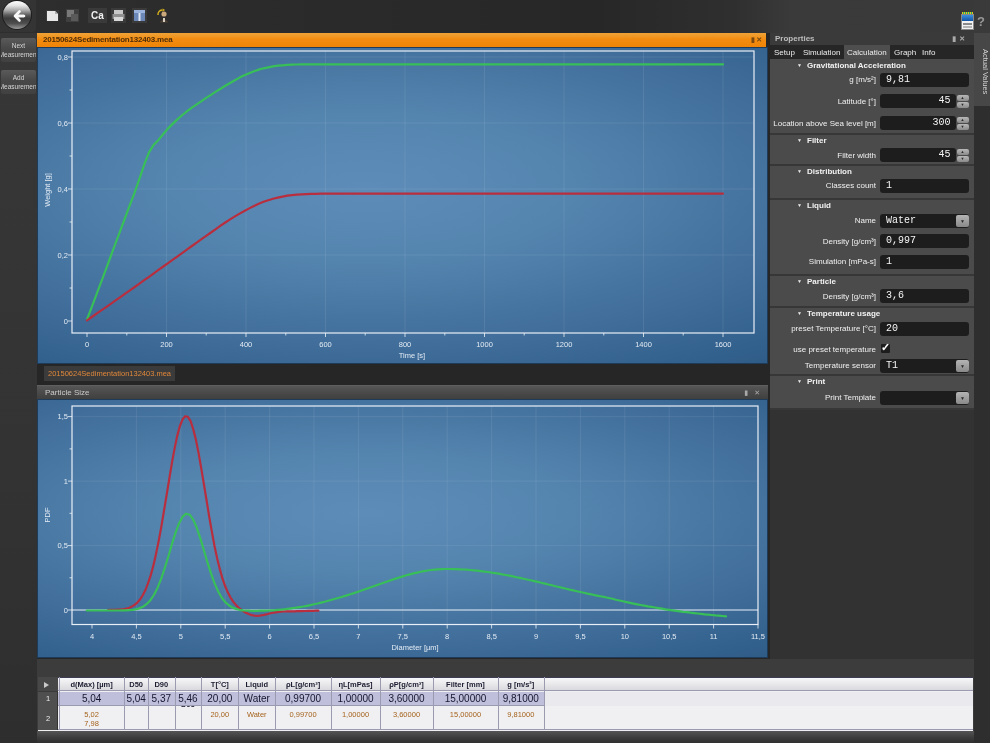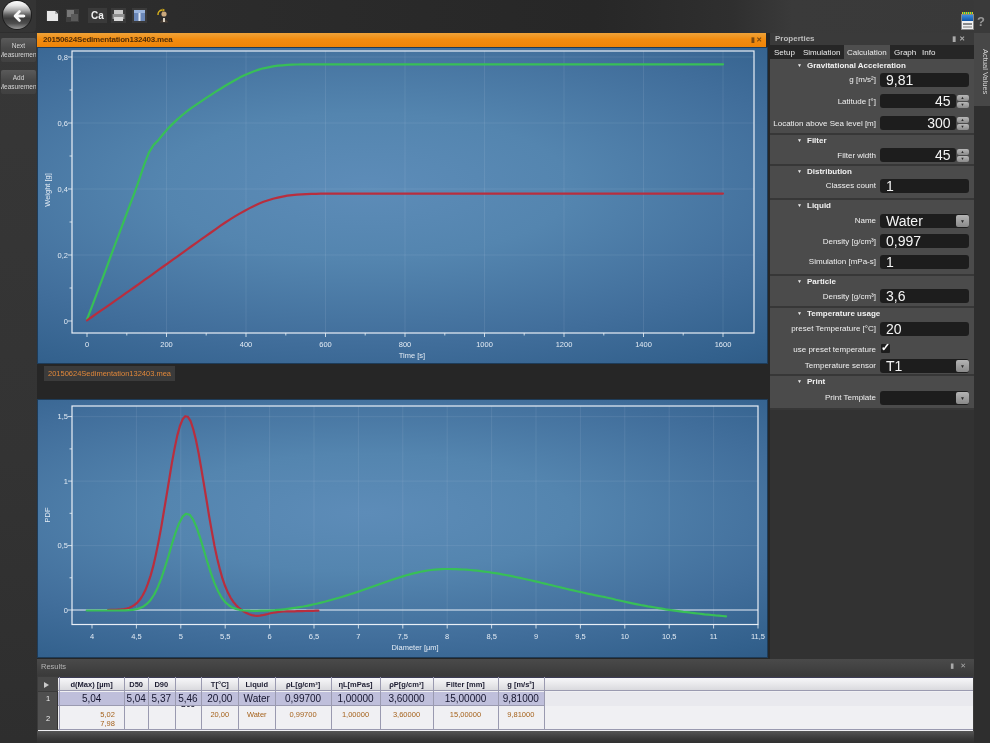--- a/index.html
+++ b/index.html
@@ -46,21 +46,21 @@
 #props { left:770px; top:33px; width:204px; height:626px; background:#323232; }
 #ptitle { left:0; top:0; width:204px; height:12px; background:#3a3a3a; color:#bdbdbd; font-size:8px; line-height:12px; padding-left:5px; font-weight:bold; }
 #ptabs { left:0; top:12px; width:204px; height:14px; background:#262626; color:#ececec; font-size:8px; }
 #ptabs .t { position:absolute; top:0; height:14px; line-height:15px; }
 #ptabs .sel { background:#4e4e4e; }
 #pbody { left:0; top:26px; width:204px; height:350px; background:#4b4b4b; }
 .ghead { position:absolute; left:0; width:204px; height:11px; color:#f2f2f2; font-size:8px; font-weight:bold; line-height:11px; padding-left:14px;margin-left:23px; }
 .ghead .tri { position:absolute; left:4px; top:0; font-size:5px; line-height:11px; color:#e8e8e8; }
 .gsep { position:absolute; left:0; width:204px; height:2px; background:#373737; }
 .plabel { position:absolute; left:-40px; width:146px; height:10px; text-align:right; color:#f0f0f0; font-size:8px; line-height:10px; white-space:nowrap; }
-.pin { position:absolute; left:110px; width:89px; height:14px; background:#1d1d1d; border-radius:3px; color:#f5f5f5; font-size:14px; line-height:14px; padding-left:6px; }
+.pin { position:absolute; left:110px; width:89px; height:14px; background:#1d1d1d; border-radius:3px; color:#f5f5f5; font-size:10px; line-height:14px; padding-left:6px;font-family:Liberation Mono, monospace; }
 .spinbox { width:75.5px; text-align:right; padding-right:5px; padding-left:0; }
 .spin { position:absolute; left:186.5px; width:12px; height:13px; }
 .sbtn { position:absolute; left:0; top:0; width:12px; height:6px; background:linear-gradient(#b8b8b8,#8a8a8a); border-radius:2px; color:#2a2a2a; font-size:4px; text-align:center; line-height:6px; }
 .dbtn { position:absolute; left:186px; width:13px; height:12px; background:linear-gradient(#b4b4b4,#898989); border-radius:2px; color:#2a2a2a; font-size:5px; text-align:center; line-height:12px; }
 #pcheck { position:absolute; left:111px; top:285px; width:9px; height:9px; background:#1d1d1d; border-radius:1px; }
 #pcheck:after { content:"\2713"; position:absolute; left:0px; top:-3px; color:#fff; font-size:11px; font-weight:bold; }
 .plabel2 { position:absolute; left:4px; width:102px; text-align:right; color:#f0f0f0; font-size:8px; white-space:nowrap; }
 
 
 #rstrip { left:974px; top:0; width:16px; height:743px; background:#2e2e2e; }
@@ -213,20 +213,21 @@
 <text x="375" y="311" class="tl" text-anchor="middle">Time [s]</text>
 <text x="13" y="143" class="tl" text-anchor="middle" transform="rotate(-90 13 143)">Weight [g]</text>
 <path d="M50.0,272.4 L54.8,259.9 L59.5,247.3 L64.3,234.7 L69.1,221.9 L73.8,209.0 L78.6,196.1 L83.4,183.3 L88.2,170.5 L92.9,157.9 L97.7,145.3 L102.5,131.7 L107.2,117.6 L112.0,105.4 L116.8,97.7 L121.5,92.9 L126.3,87.0 L131.1,81.4 L135.9,76.6 L140.6,72.1 L145.4,68.0 L150.2,64.2 L154.9,60.6 L159.7,57.3 L164.5,54.1 L169.2,50.9 L174.0,47.8 L178.8,44.7 L183.6,41.7 L188.3,38.8 L193.1,36.0 L197.9,33.2 L202.6,30.6 L207.4,28.2 L212.2,26.2 L217.0,24.3 L221.7,22.6 L226.5,21.3 L231.3,20.3 L236.0,19.4 L240.8,18.7 L245.6,18.3 L250.3,17.9 L255.1,17.6 L259.9,17.5 L264.6,17.4 L269.4,17.4 L288.5,17.3 L368.0,17.3 L447.5,17.3 L527.0,17.3 L606.5,17.3 L686.0,17.3" class="cg"></path>
 <path d="M50.0,273.3 L54.8,270.0 L59.5,266.7 L64.3,263.4 L69.1,260.1 L73.8,256.8 L78.6,253.4 L83.4,250.1 L88.2,246.7 L92.9,243.4 L97.7,240.0 L102.5,236.6 L107.2,233.2 L112.0,229.8 L116.8,226.3 L121.5,222.9 L126.3,219.5 L131.1,216.1 L135.9,212.7 L140.6,209.3 L145.4,205.8 L150.2,202.4 L154.9,199.0 L159.7,195.6 L164.5,192.2 L169.2,188.9 L174.0,185.5 L178.8,182.1 L183.6,178.7 L188.3,175.5 L193.1,172.4 L197.9,169.4 L202.6,166.6 L207.4,164.0 L212.2,161.4 L217.0,158.9 L221.7,156.7 L226.5,154.8 L231.3,153.2 L236.0,151.7 L240.8,150.6 L245.6,149.6 L250.3,148.7 L255.1,148.1 L259.9,147.7 L264.6,147.3 L269.4,147.1 L274.2,146.9 L279.0,146.8 L283.7,146.7 L288.5,146.7 L293.3,146.6 L298.0,146.6 L302.8,146.6 L328.2,146.6 L407.8,146.6 L487.2,146.6 L566.8,146.6 L686.0,146.6" class="cr"></path>
   </svg>
     </div>
 
   <div class="abs" id="tabstrip">
       <div class="tab">20150624Sedimentation132403.mea</div>
     </div>
+  <div class="abs" id="phead">Particle Size<span class="pins2">▮ ✕</span></div>
 
   <div class="abs chartbg" id="chart2">
       <svg width="731" height="259" viewBox="0 0 731 259">
 <line x1="99.4" y1="7" x2="99.4" y2="225.5" class="gl"></line>
 <line x1="143.8" y1="7" x2="143.8" y2="225.5" class="gl"></line>
 <line x1="188.2" y1="7" x2="188.2" y2="225.5" class="gl"></line>
 <line x1="232.6" y1="7" x2="232.6" y2="225.5" class="gl"></line>
 <line x1="277" y1="7" x2="277" y2="225.5" class="gl"></line>
 <line x1="321.4" y1="7" x2="321.4" y2="225.5" class="gl"></line>
 <line x1="365.8" y1="7" x2="365.8" y2="225.5" class="gl"></line>
@@ -366,21 +367,20 @@
     <div id="avtab">Actual Values</div>
   </div>
   <div class="abs" id="winico">
       <div class="dots"></div>
       <div class="bar"></div>
       <div class="l1"></div>
       <div class="l2"></div>
     </div>
 
   <div class="abs" id="results">
-    <div id="rhead">Results<span class="pins2">▮ ✕</span></div>
     <div id="rtable">
 
 <div class="thead">
           <div class="hc" style="left:1px;width:65.3px;">d(Max) [µm]</div>
           <div class="hc" style="left:66.3px;width:23.7px;">D50</div>
           <div class="hc" style="left:90px;width:26.6px;">D90</div>
           <div class="hc" style="left:116.6px;width:26.7px;margin-top:20px;">D95</div>
           <div class="hc" style="left:143.3px;width:37px;">T[°C]</div>
           <div class="hc" style="left:180.3px;width:36.9px;">Liquid</div>
           <div class="hc" style="left:217.2px;width:55.8px;">ρL[g/cm³]</div>
@@ -396,21 +396,21 @@
           <div class="c1" style="left:116.6px;width:26.7px;">5,46</div>
           <div class="c1" style="left:143.3px;width:37px;">20,00</div>
           <div class="c1" style="left:180.3px;width:36.9px;">Water</div>
           <div class="c1" style="left:217.2px;width:55.8px;">0,99700</div>
           <div class="c1" style="left:273px;width:49px;">1,00000</div>
           <div class="c1" style="left:322px;width:53px;">3,60000</div>
           <div class="c1" style="left:375px;width:65px;">15,00000</div>
           <div class="c1" style="left:440px;width:45.6px;">9,81000</div>
         </div>
 <div class="trow2">
-          <div class="c2" style="left:17px;width:65.3px;">5,02<br>7,98</div>
+          <div class="c2" style="left:1px;width:65.3px;">5,02<br>7,98</div>
           <div class="c2" style="left:66.3px;width:23.7px;"></div>
           <div class="c2" style="left:90px;width:26.6px;"></div>
           <div class="c2" style="left:116.6px;width:26.7px;"></div>
           <div class="c2" style="left:143.3px;width:37px;">20,00</div>
           <div class="c2" style="left:180.3px;width:36.9px;">Water</div>
           <div class="c2" style="left:217.2px;width:55.8px;">0,99700</div>
           <div class="c2" style="left:273px;width:49px;">1,00000</div>
           <div class="c2" style="left:322px;width:53px;">3,60000</div>
           <div class="c2" style="left:375px;width:65px;">15,00000</div>
           <div class="c2" style="left:440px;width:45.6px;">9,81000</div>

